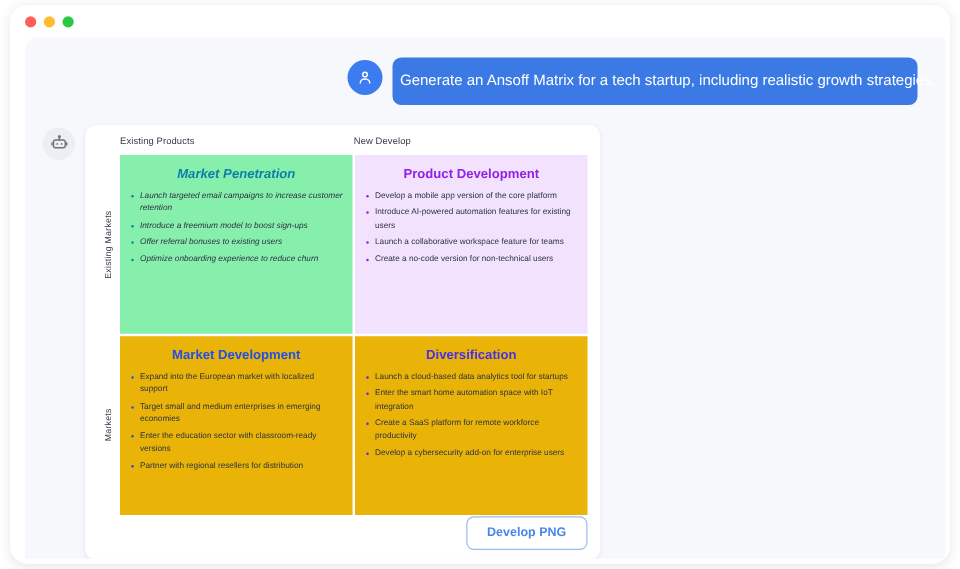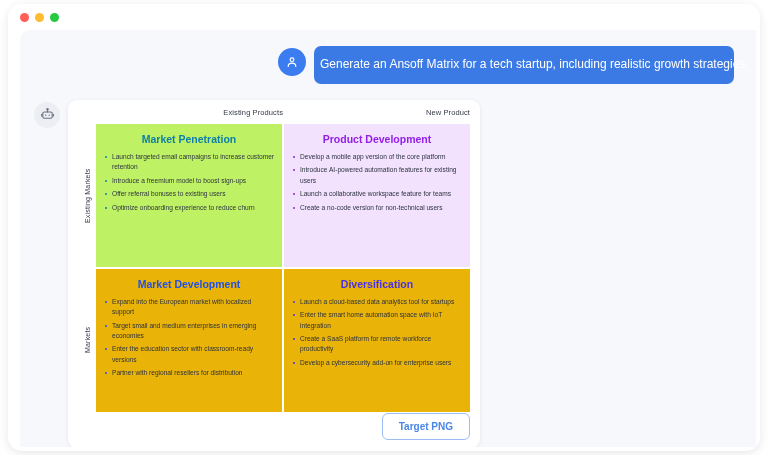--- a/index.html
+++ b/index.html
@@ -106,21 +106,21 @@
     flex: 0 0 auto;
   }
 
   .col-headers {
     display: flex;
     margin-left: 18px;
     height: 16px;
   }
   .col-header {
     flex: 1;
-    text-align: right;
+    text-align: left;
     font-size: 7.5px;
     color: #333a46;
     letter-spacing: 0.1px;
   }
 
   .matrix-wrap {
     display: flex;
     height: 288px;
   }
 
@@ -173,21 +173,21 @@
   .quad li::before {
     content: "";
     position: absolute;
     left: 1px;
     top: 4px;
     width: 2px; height: 2px;
     border-radius: 50%;
   }
 
   
-  .q-mp { background: #bef264; }
+  .q-mp { background: #86efac; font-style: italic; }
   .q-mp .quad-title { color: #0f7fa8; }
   .q-mp li::before { background: #0f7fa8; }
 
   .q-pd { background: #f2e2fd; }
   .q-pd .quad-title { color: #9320e8; }
   .q-pd li::before { background: #9320e8; }
 
   .q-md { background: #eab308; }
   .q-md .quad-title { color: #2050e8; }
   .q-md li::before { background: #2050e8; }
@@ -247,21 +247,21 @@
           <circle cx="9.2" cy="13" r="1.1" fill="#6b7280" stroke="none"></circle>
           <circle cx="14.8" cy="13" r="1.1" fill="#6b7280" stroke="none"></circle>
           <path d="M2.6 11.5v3M21.4 11.5v3"></path>
         </svg>
       </div>
 
       <div class="matrix-card">
 
         <div class="col-headers">
           <div class="col-header">Existing Products</div>
-          <div class="col-header">New Product</div>
+          <div class="col-header">New Develop</div>
         </div>
 
         <div class="matrix-wrap">
 
           <div class="row-axis">
             <div class="row-axis-label">Existing Markets</div>
             <div class="row-axis-label">Markets</div>
           </div>
 
           <div class="grid">
@@ -303,20 +303,20 @@
                 <li>Enter the smart home automation space with IoT integration</li>
                 <li>Create a SaaS platform for remote workforce productivity</li>
                 <li>Develop a cybersecurity add-on for enterprise users</li>
               </ul>
             </div>
 
           </div>
         </div>
 
         <div class="card-footer">
-          <button class="export-btn">Target PNG</button>
+          <button class="export-btn">Develop PNG</button>
         </div>
 
       </div>
     </div>
 
   </div>
 </div>
 
 </body></html>

